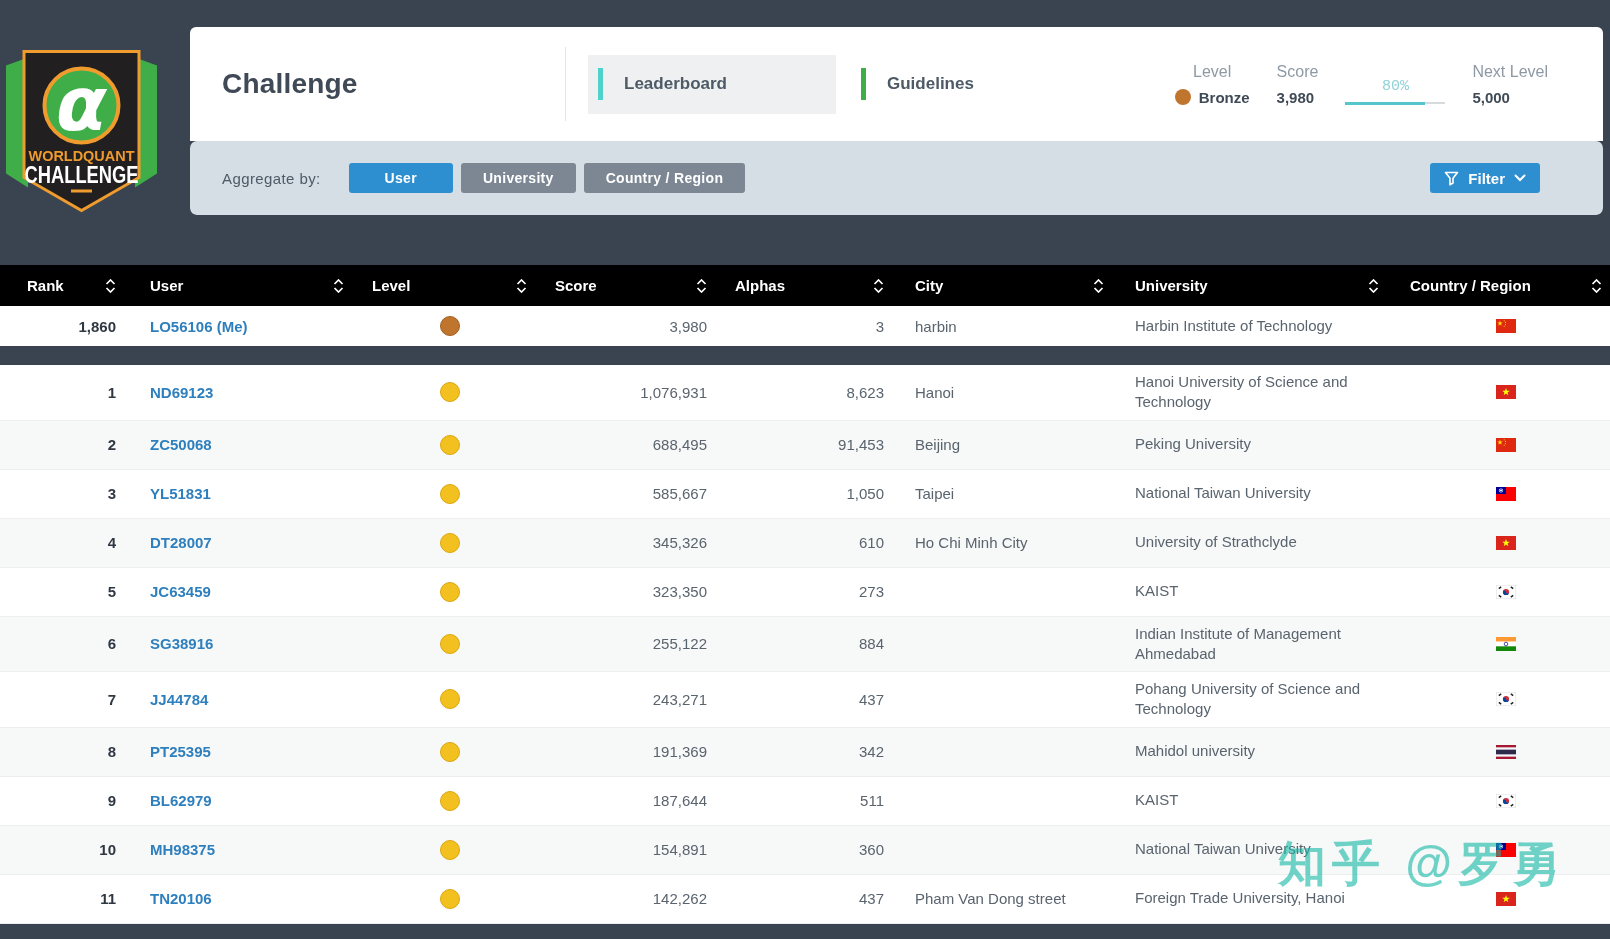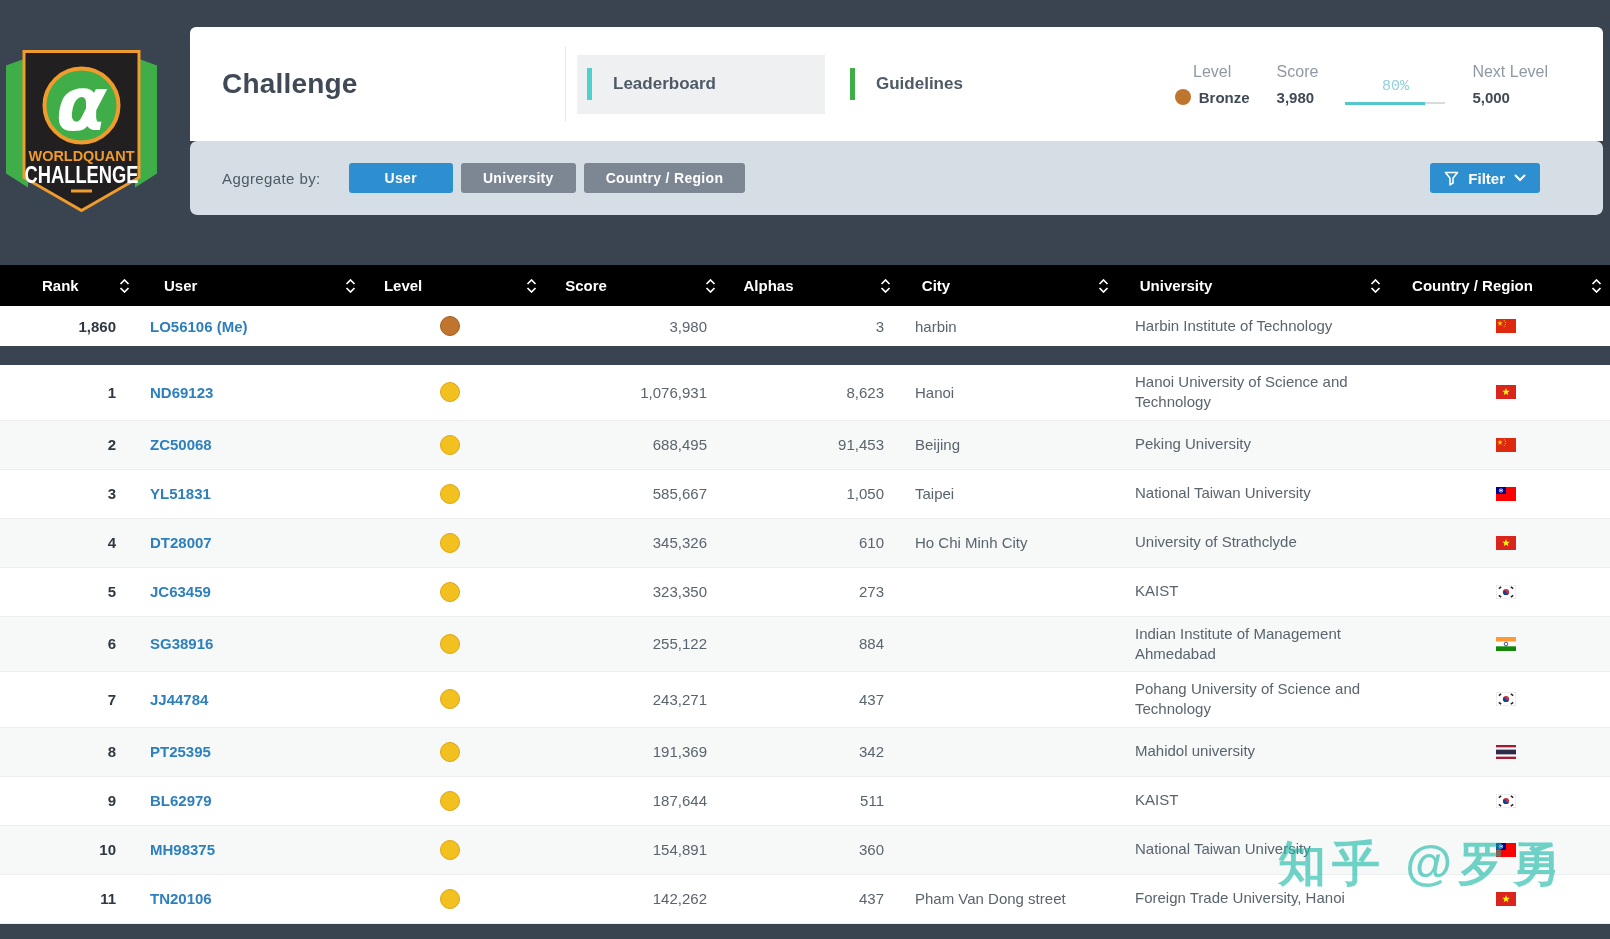--- a/index.html
+++ b/index.html
@@ -8,21 +8,21 @@
   .page { position:relative; width:1610px; height:939px; background:#3a4450; overflow:hidden; }
 
   
   .logo { position:absolute; left:4px; top:26px; width:155px; height:188px; }
 
   
   .card { position:absolute; left:190px; top:27px; width:1413px; height:188px; border-radius:6px; overflow:hidden; }
   .card-top { height:114px; background:#ffffff; display:flex; align-items:center; }
   .title-wrap { width:376px; height:74px; display:flex; align-items:center; border-right:1px solid #e2e6e9; }
   .page-title { margin-left:32px; font-size:28px; font-weight:600; color:#3f4a56; letter-spacing:0.2px; }
-  .tabs { display:flex; align-items:center; margin-left:11px; }
+  .tabs { display:flex; align-items:center; margin-left:22px; }
   .tab { height:59px; display:flex; align-items:center; cursor:pointer; }
   .tab.active { width:248px; background:#eef0f2; }
   .tab .accent { width:5px; height:32px; margin-left:10px; }
   .tab .tab-label { margin-left:21px; font-size:17px; font-weight:700; color:#4e5a66; }
   .tab.inactive { margin-left:25px; width:150px; }
   .tab.inactive .accent { margin-left:0; }
 
   .stats { margin-left:auto; margin-right:55px; display:flex; align-items:center; gap:27px; }
   .stat { text-align:center; }
   .stat-label { font-size:16px; color:#8e99a4; margin-bottom:8px; }
@@ -36,21 +36,21 @@
   .card-bottom { height:74px; background:#d5dee4; display:flex; align-items:center;border-radius:7px; }
   .agg-label { margin-left:32px; font-size:15px; color:#4e5a66; letter-spacing:0.4px; }
   .agg-btns { display:flex; gap:8px; margin-left:28px; }
   .btn { height:30px; border:none; border-radius:3px; color:#fff; font-size:14px; font-weight:700; font-family:inherit; padding:0 22px; cursor:pointer; letter-spacing:0.3px; }
   .btn.active { background:#2e8fd0; padding:0 36px; }
   .btn.idle { background:#7d8794; }
   .filter-btn { margin-left:auto; margin-right:63px; height:30px; background:#2e8fd0; border:none; border-radius:3px; color:#fff; font-size:15px; font-weight:700; font-family:inherit; display:flex; align-items:center; gap:9px; padding:0 14px; cursor:pointer; }
 
   
   .table { position:absolute; left:0; top:265px; width:1610px; }
-  .thead { height:41px; background:#000; display:flex; align-items:center; color:#fff;padding-left:15px; }
+  .thead { height:41px; background:#000; display:flex; align-items:center; color:#fff; }
   .th { display:flex; align-items:center; justify-content:space-between; font-size:15px; font-weight:600; height:100%; }
   .sort { display:flex; flex-direction:column; gap:2px; align-items:center; cursor:pointer; }
 
   .col-rank { width:130px; padding-left:27px; padding-right:14px; }
   .col-user { width:230px; padding-left:20px; padding-right:16px; }
   .col-level { width:185px; padding-left:12px; padding-right:18px; }
   .col-score { width:180px; padding-left:10px; padding-right:18px; }
   .col-alphas { width:175px; padding-left:10px; padding-right:16px; }
   .col-city { width:220px; padding-left:15px; padding-right:16px; }
   .col-univ { width:275px; padding-left:15px; padding-right:16px; }

